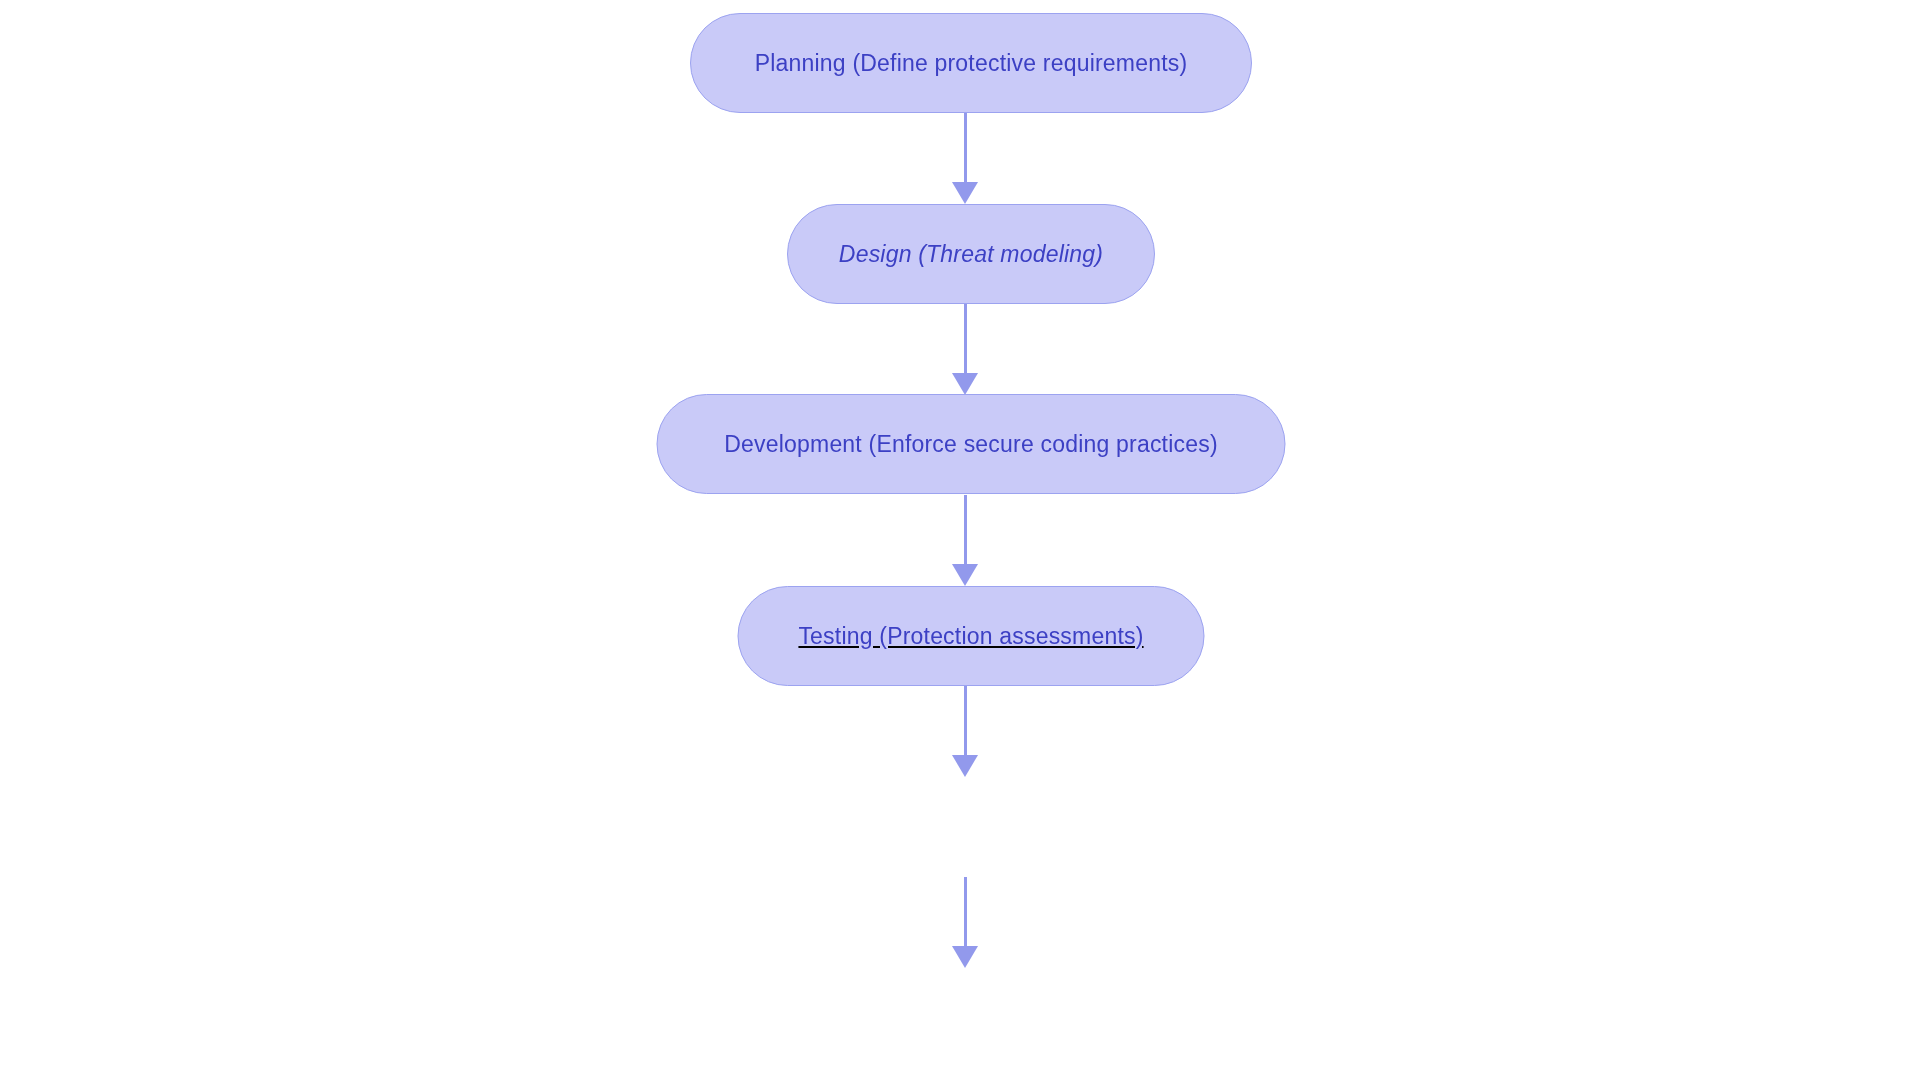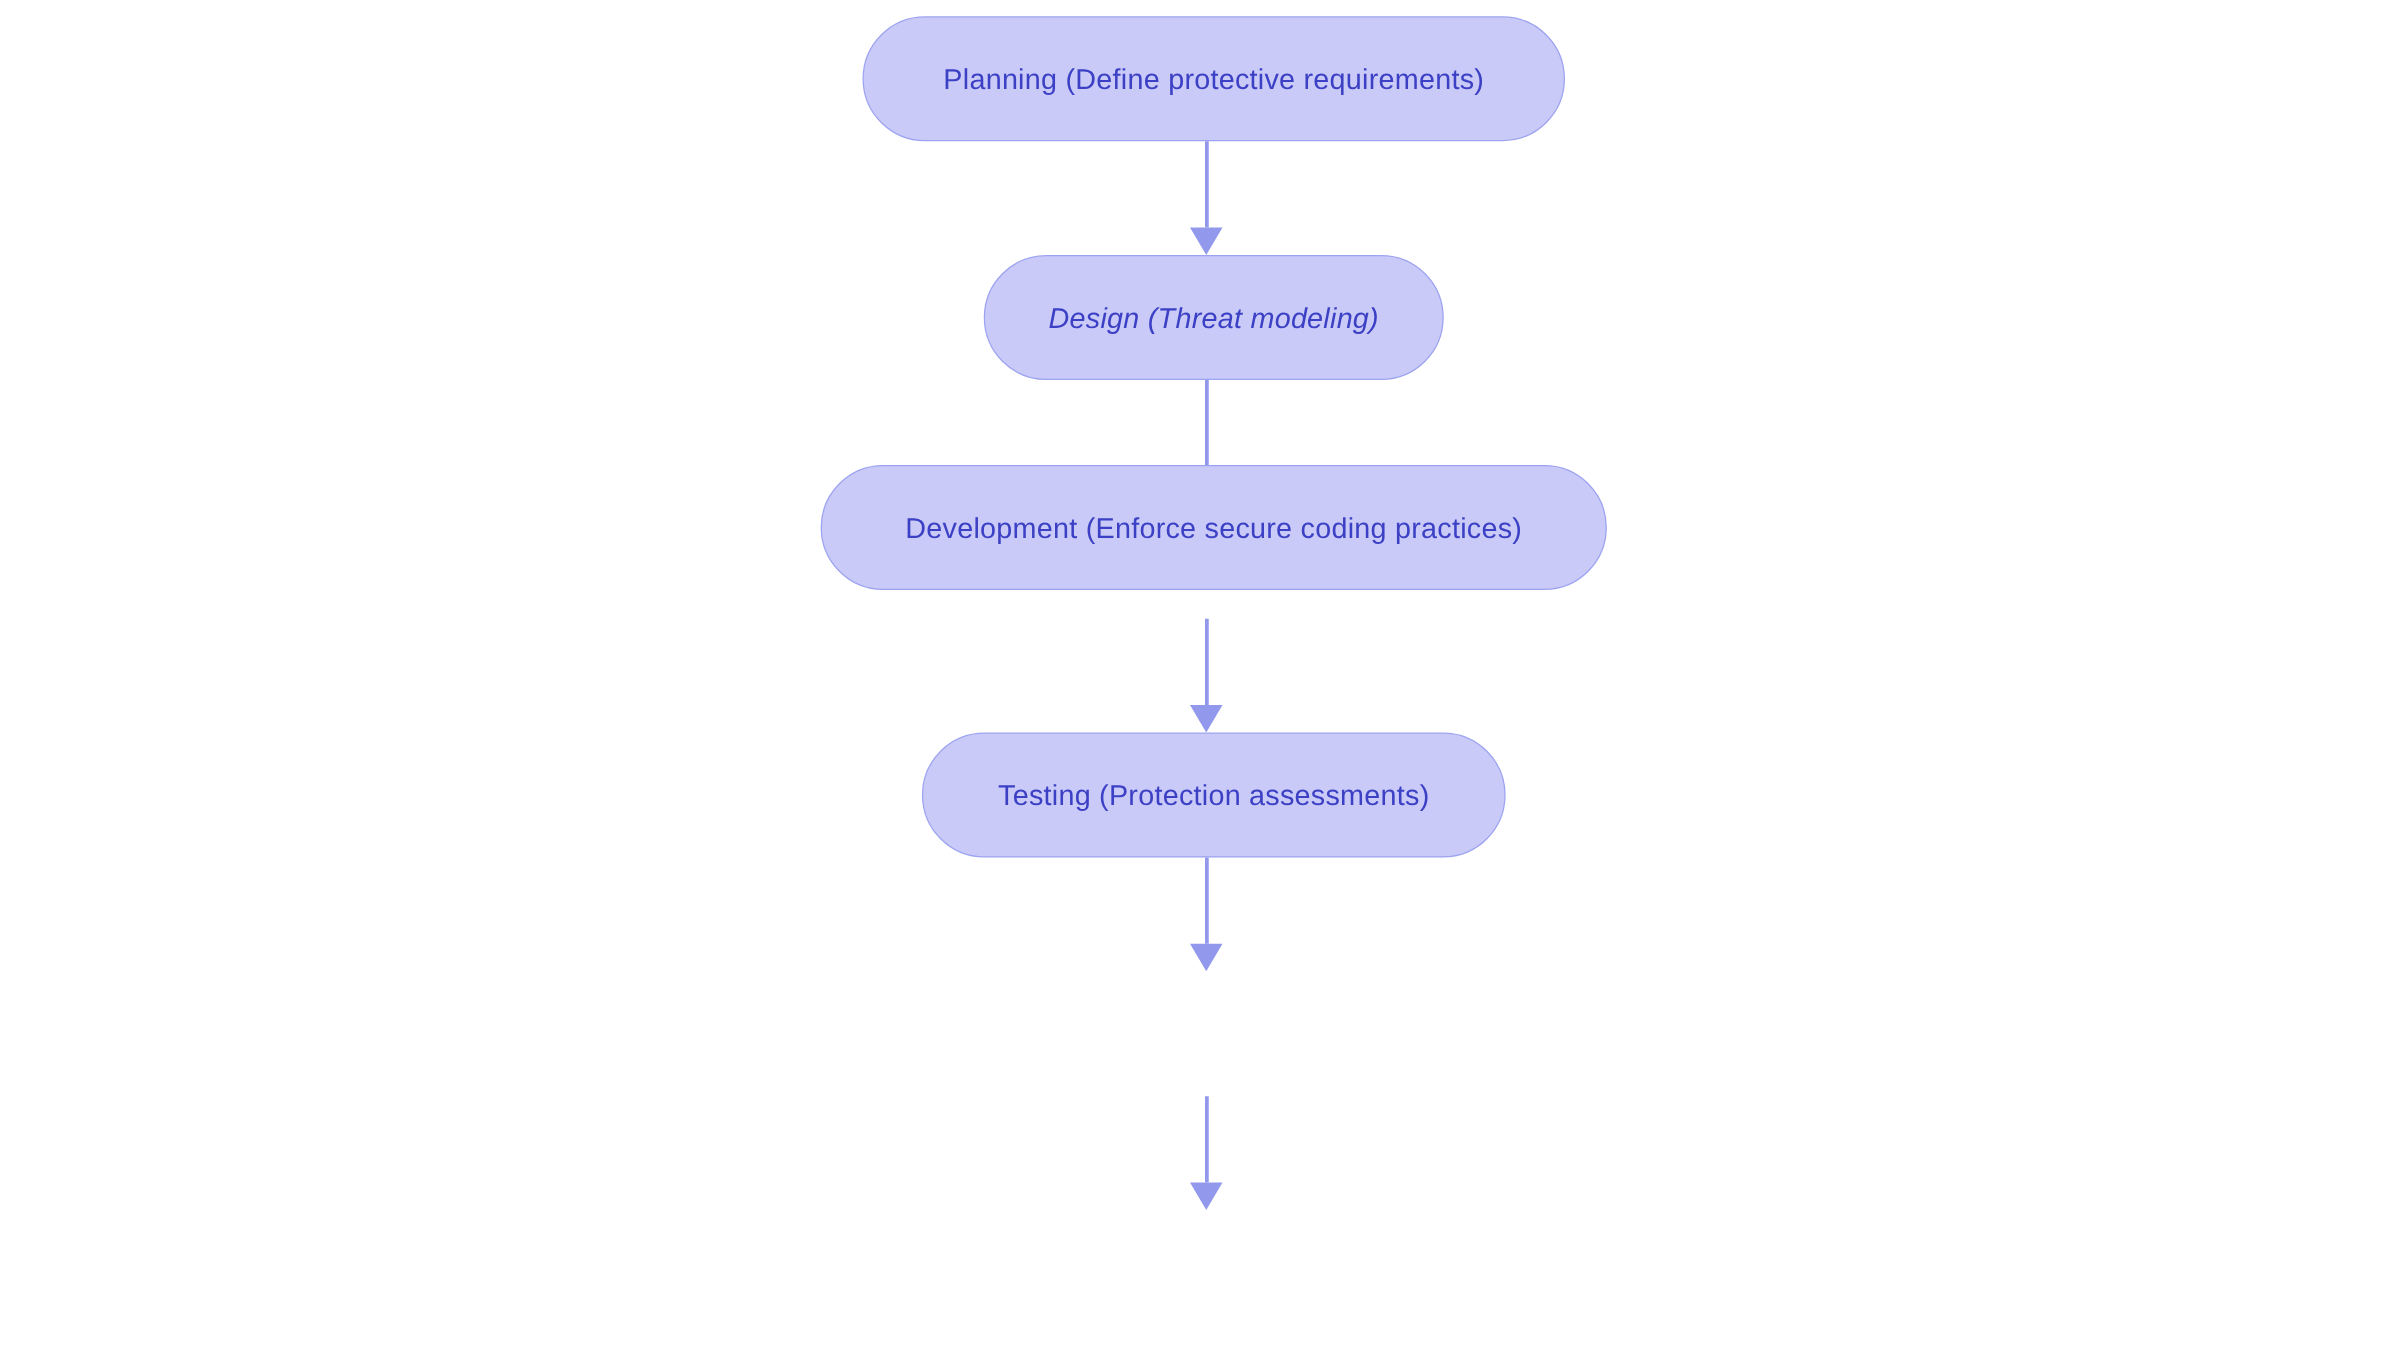--- a/index.html
+++ b/index.html
@@ -47,22 +47,22 @@
   }
   .arrow-head {
     width: 0; height: 0;
     border-left: 13px solid transparent;
     border-right: 13px solid transparent;
     border-top: 22px solid var(--arrow, #9299ec);
   }
   
   .n0 { top: 13px;  width: 562px; }
   .n1 { top: 204px; width: 368px; font-style: italic; }
-  .n2 { top: 372px; width: 629px; }
-  .n3 { top: 586px; width: 467px; }
+  .n2 { top: 394px; width: 629px; }
+  .n3 { top: 586px; width: 467px; text-decoration: underline; }
   .n4 { top: 777px; width: 629px; }
   .n5 { top: 968px; width: 520px; }
   .a0 { top: 113px; }
   .a1 { top: 304px; }
   .a2 { top: 495px; }
   .a3 { top: 686px; }
   .a4 { top: 877px; }
 </style>
 </head>
 <body>

